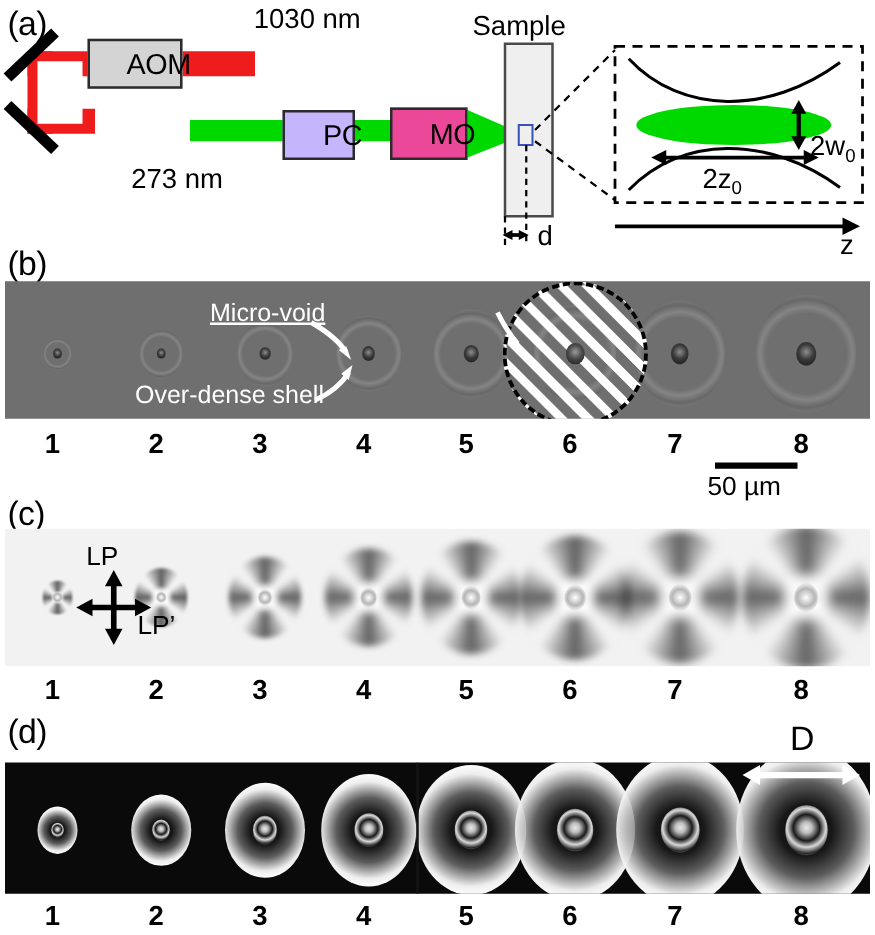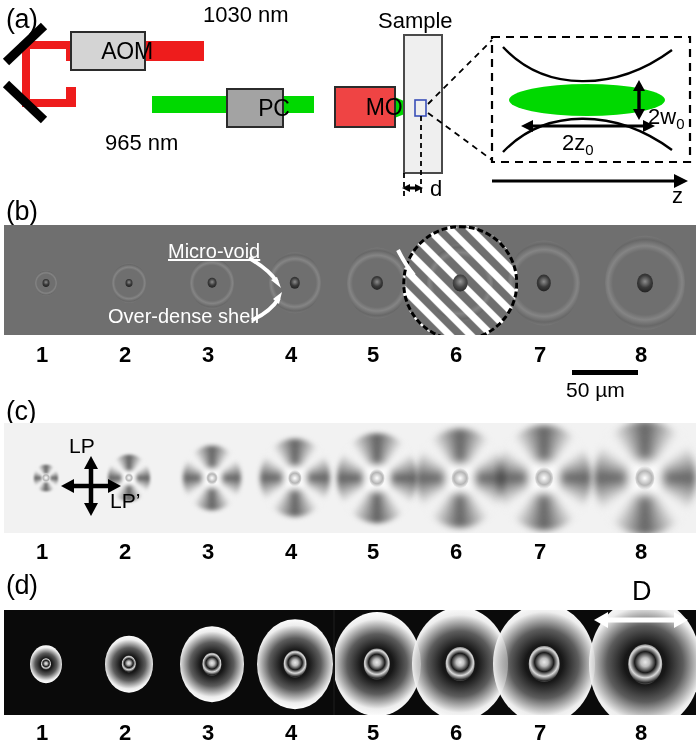--- a/index.html
+++ b/index.html
@@ -196,25 +196,25 @@
       <polygon points="655,126 643,120 643,132" fill="#000"></polygon>
     </g>
 
     <g>
       <line x1="492" y1="181" x2="678" y2="181" stroke="#000" stroke-width="3"></line>
       <polygon points="688,181 674,174 674,188" fill="#000"></polygon>
     </g>
   </svg>
 
   <div class="box" style="left:70px; top:31px; width:76px; height:40px; background:#d4d4d4;">AOM</div>
-  <div class="box" style="left:226px; top:88px; width:58px; height:40px; background:#a3a3a3;">PC</div>
-  <div class="box" style="left:312px; top:86px; width:62px; height:42px; background:#ef4444;margin-left:22px;">MO</div>
+  <div class="box" style="left:226px; top:88px; width:58px; height:40px; background:#c4b5fd;">PC</div>
+  <div class="box" style="left:312px; top:86px; width:62px; height:42px; background:#ec4899;">MO</div>
 
   <div class="lbl" style="left:203px; top:2px;">1030 nm</div>
-  <div class="lbl" style="left:105px; top:130px;">965 nm</div>
+  <div class="lbl" style="left:105px; top:130px;">273 nm</div>
   <div class="lbl" style="left:378px; top:8px;">Sample</div>
   <div class="lbl" style="left:430px; top:176px;">d</div>
   <div class="lbl" style="left:648px; top:84px;margin-top:20px;">
     <span>2w</span><sub>0</sub>
   </div>
   <div class="lbl" style="left:562px; top:130px;">
     <span>2z</span><sub>0</sub>
   </div>
   <div class="lbl" style="left:672px; top:183px;">z</div>
 

